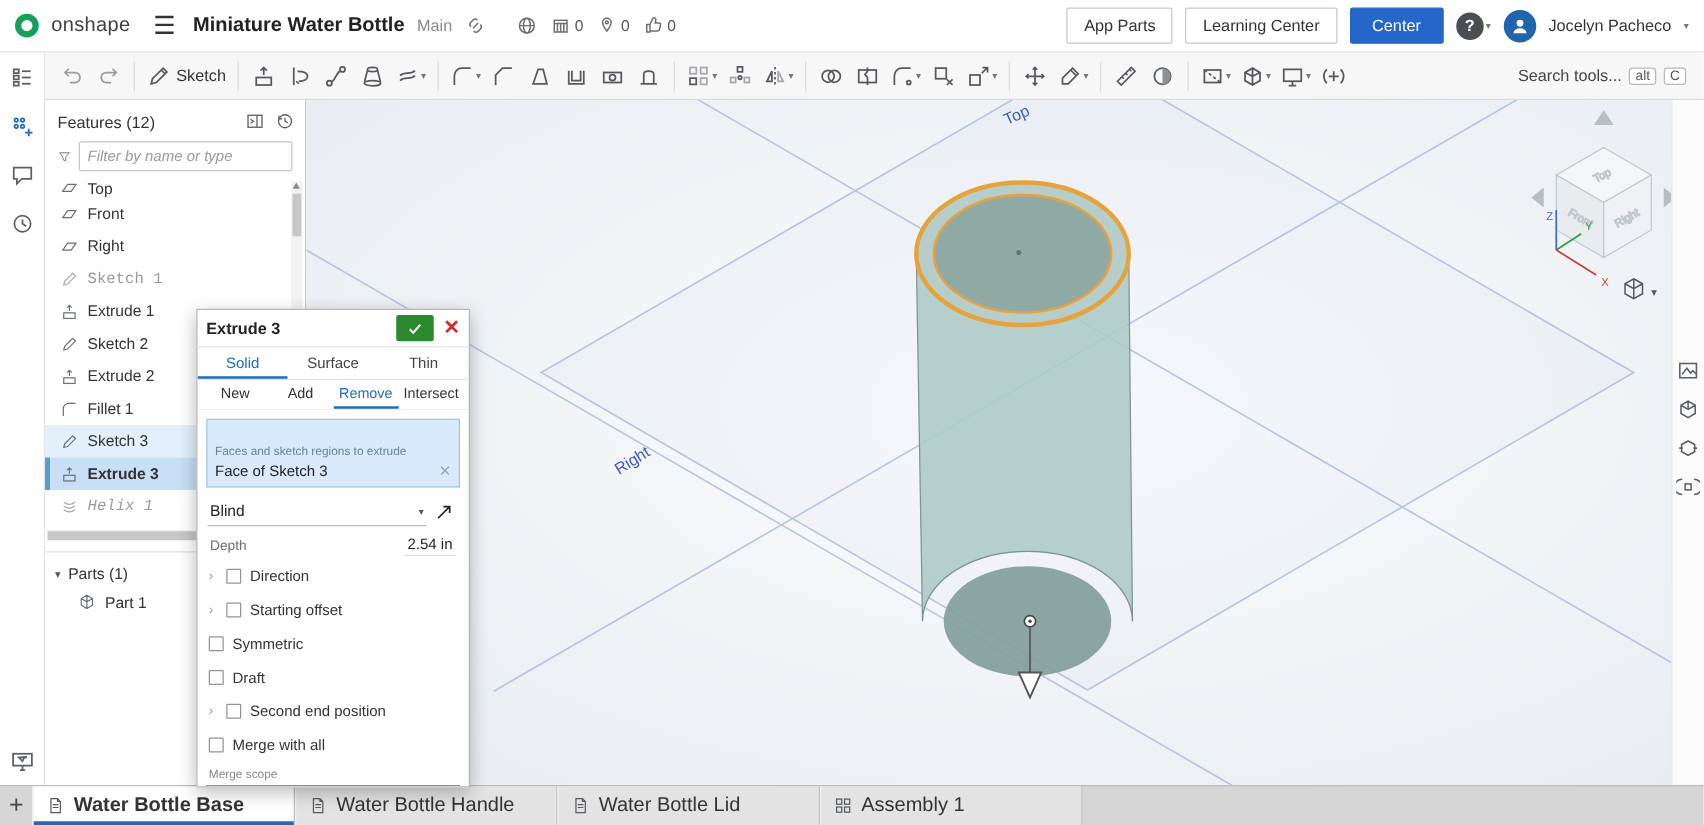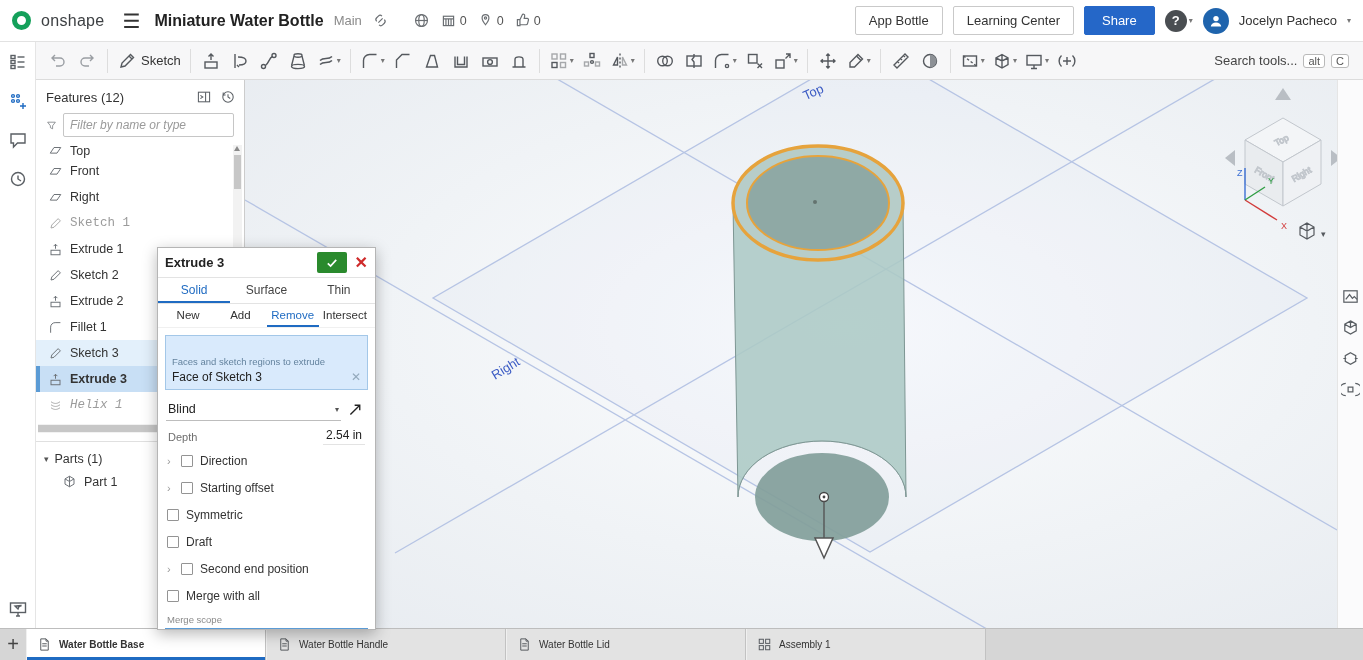--- a/index.html
+++ b/index.html
@@ -139,22 +139,22 @@
   .chev { color:#9a9a9a; font-size:11px; width:7px; cursor:pointer; }
   .cb { width:12px; height:12px; border:1px solid #949494; background:#fff; border-radius:1px;
     flex-shrink:0; cursor:pointer; }
   .merge-label { font-size:9.5px; color:#8a8a8a; padding:5px 9px 3px; }
   .merge-box { margin:0 7px; border:1px solid #5b9bd5; background:#eef6fd; height:24px; cursor:pointer; }
 
   
   .tabbar { position:absolute; left:0; right:0; bottom:0; height:32px; background:#d6d6d6;
     border-top:1px solid #bdbdbd; display:flex; align-items:stretch; z-index:6; }
   .newtab { font-size:20px; color:#444; width:26px; display:flex; align-items:center; justify-content:center; cursor:pointer; }
-  .dtab { width:240px; display:flex; align-items:center; gap:7px; padding:0 10px; background:#e3e3e3;
-    border-right:1px solid #c2c2c2; border-left:1px solid #f0f0f0; font-size:10px; color:#333;
+  .dtab { width:210px; display:flex; align-items:center; gap:7px; padding:0 10px; background:#e3e3e3;
+    border-right:1px solid #c2c2c2; border-left:1px solid #f0f0f0; font-size:16px; color:#333;
     position:relative; cursor:pointer; }
   .dtab svg { width:15px; height:15px; stroke:#55595e; fill:none; stroke-width:1.3; flex-shrink:0; }
   .dtab.active { background:#fff; font-weight:bold; }
   .dtab.active::after { content:""; position:absolute; left:0; right:0; bottom:0; height:3px; background:#1f6bc2; }
   .dtab .tab-label { white-space:nowrap; overflow:hidden; text-overflow:ellipsis; }
 </style>
 </head>
 <body>
 
 <div class="app">
@@ -198,23 +198,23 @@
     <span class="stat">
       <span class="ticon">
         <svg viewBox="0 0 20 20">
             <path d="M4 9 h3 v7 H4 Z M7 15 h7 a2 2 0 0 0 2-1.6 l1-4 a1.5 1.5 0 0 0 -1.5-1.9 H12 l.6-3 a1.6 1.6 0 0 0 -3-1 L7 9"></path>
           </svg>
       </span>
       <span>0</span>
     </span>
 
     <span class="top-right">
-      <button class="btn-outline">App Bottle</button>
+      <button class="btn-outline">App Parts</button>
       <button class="btn-outline">Learning Center</button>
-      <button class="btn-share">Share</button>
+      <button class="btn-share">Center</button>
       <span class="help-wrap">
         <span class="help-circle">?</span>
         <span class="caret">▾</span>
       </span>
       <span class="avatar">
         <svg viewBox="0 0 20 20">
             <circle cx="10" cy="7" r="3.4"></circle>
             <path d="M3.5 17 a6.5 5 0 0 1 13 0 Z"></path>
           </svg>
       </span>

